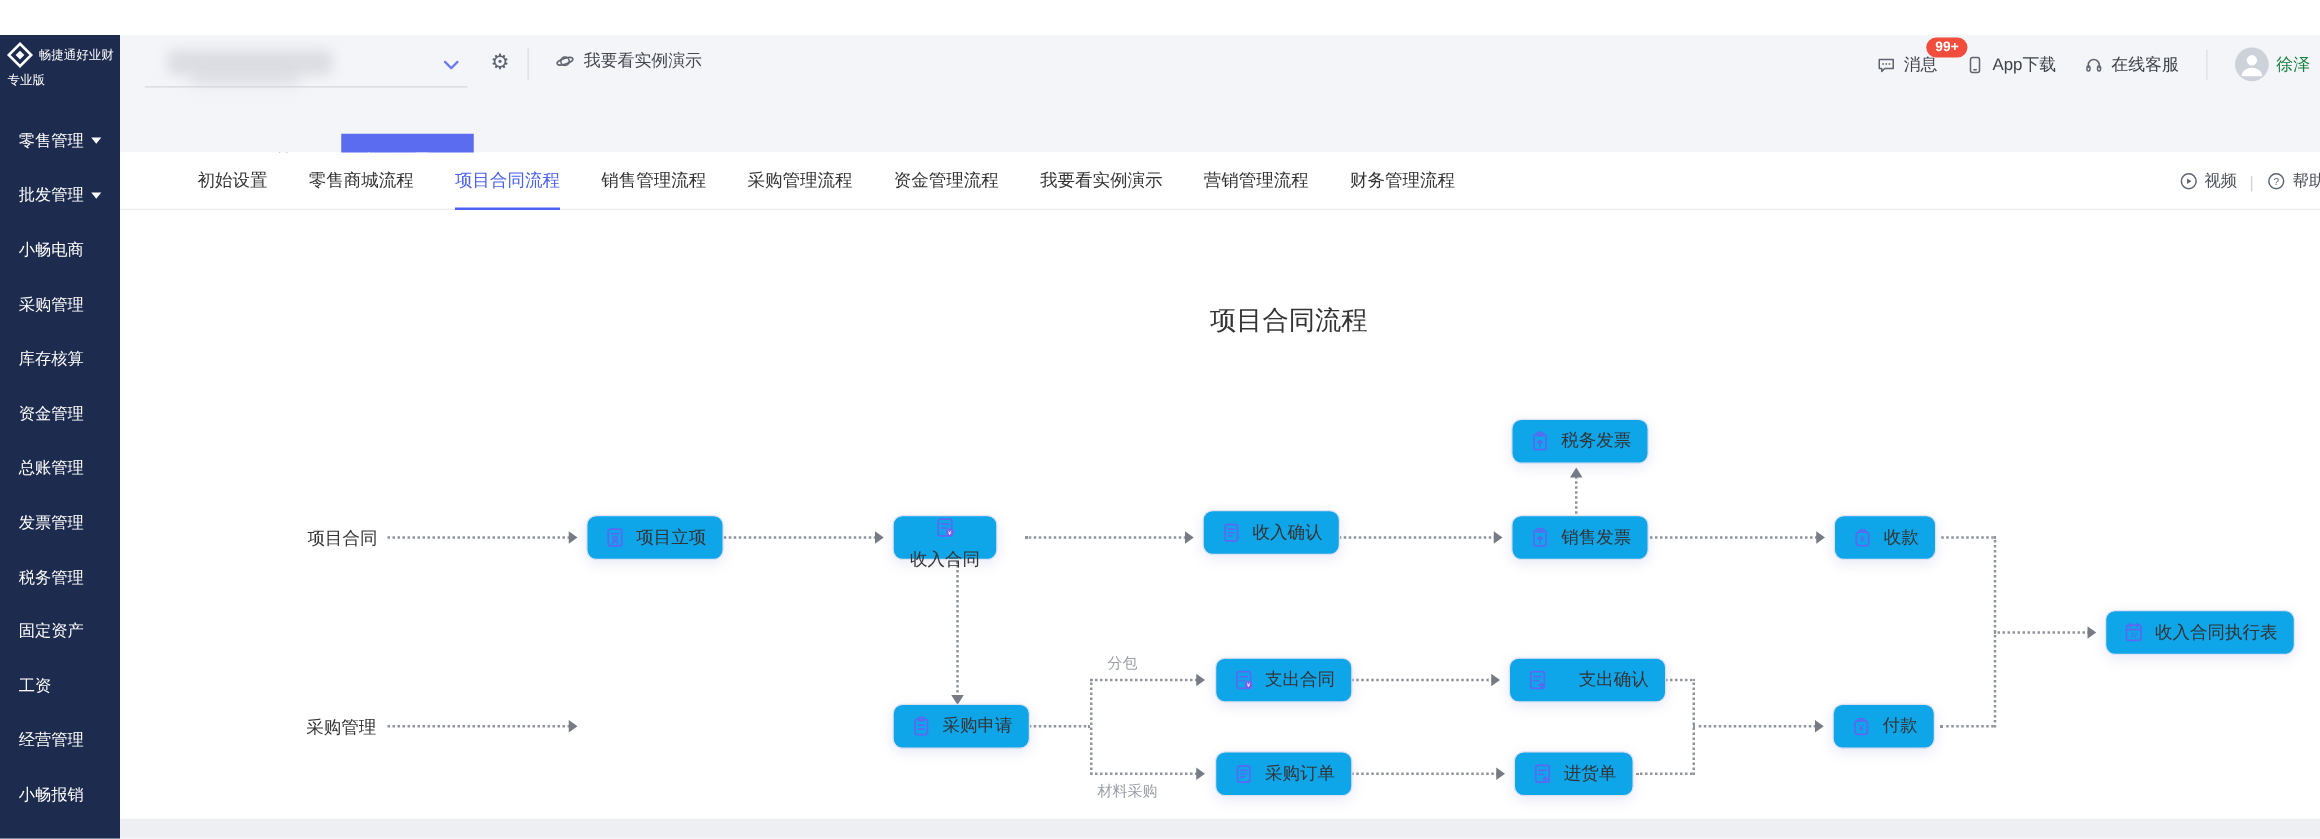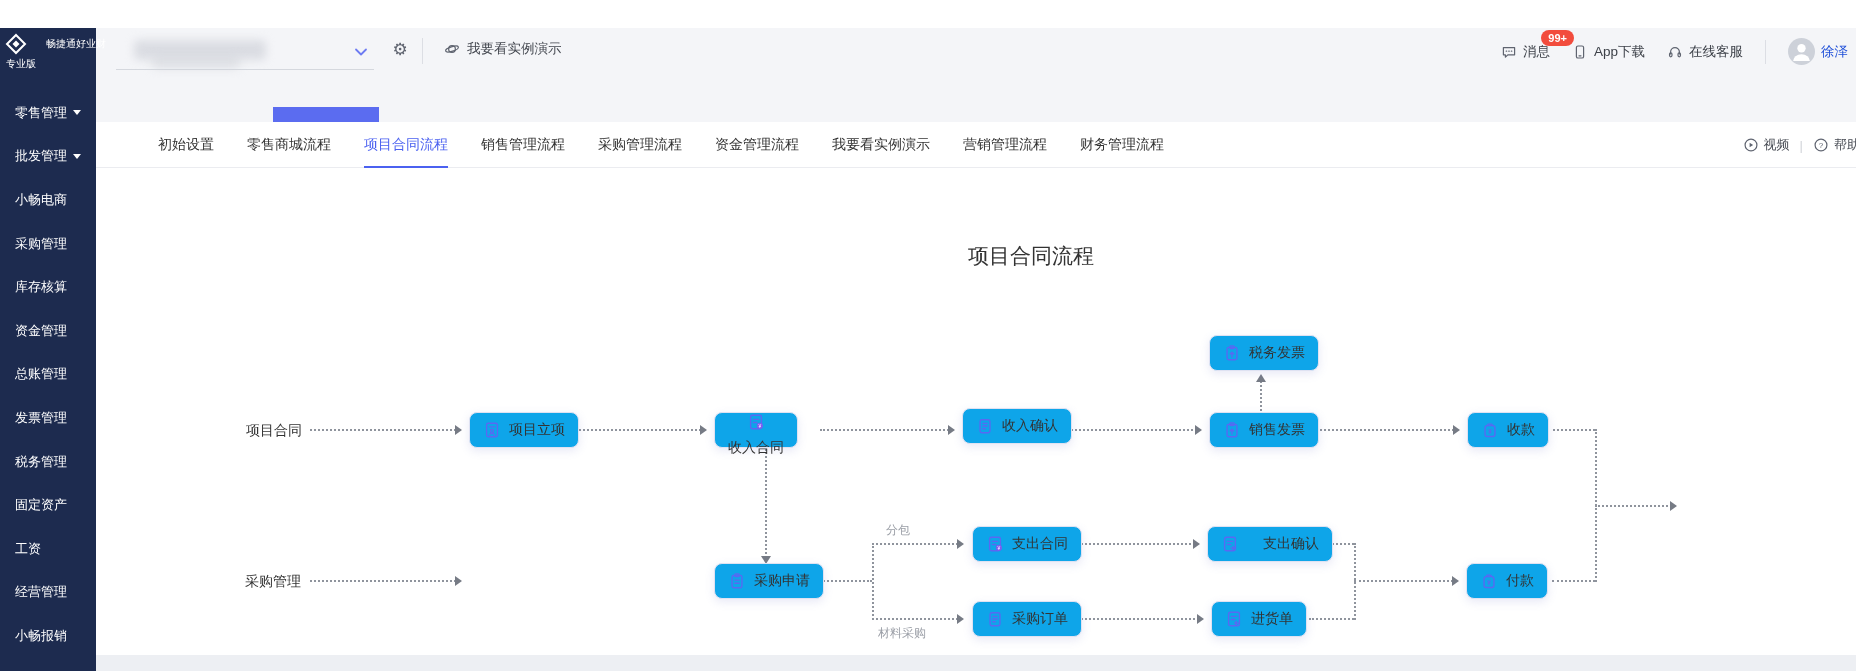--- a/index.html
+++ b/index.html
@@ -6,21 +6,21 @@
   html,body { width:1856px; height:671px; overflow:hidden; background:#fff;
     font-family:"Liberation Sans", sans-serif; }
   .app { position:relative; width:1856px; height:671px; background:#fff; }
 
   
   .topstrip { position:absolute; left:0; top:0; width:1856px; height:28px; background:#fff; }
 
   
   .sidebar { position:absolute; left:0; top:28px; width:96px; height:643px; background:#1d2b4f; z-index:5; }
   .logo-block { position:relative; height:44px; padding:4px 4px 0 4px; color:#fff; }
-  .logo-row { display:flex; align-items:center; gap:18px; }
+  .logo-row { display:flex; align-items:center; gap:3px; }
   .logo-mark { width:24px; height:24px; flex:0 0 auto; }
   .logo-title { font-size:10px; white-space:nowrap; color:#fff; letter-spacing:0; }
   .logo-sub { font-size:10px; color:#fff; margin-top:1px; padding-left:2px; }
   .side-menu { position:absolute; left:0; top:63px; width:96px; }
   .side-item { height:43.6px; display:flex; align-items:center; padding:0 10px 0 15px;
     color:#ffffff; font-size:13px; cursor:pointer; white-space:nowrap; }
   .side-item .caret { margin-left:6px; width:0; height:0; border-left:4.5px solid transparent;
     border-right:4.5px solid transparent; border-top:5px solid #fff; }
 
   
@@ -34,21 +34,21 @@
   .hgear { left:294px; font-size:17px; line-height:20px; text-align:center; }
   .hdivider { position:absolute; left:326px; top:10px; width:1px; height:26px; background:#dcdee4; }
   .hdemo { position:absolute; left:348px; top:12px; display:flex; align-items:center; gap:7px;
     font-size:13.5px; color:#42464e; cursor:pointer; }
   .header-right { position:absolute; right:8px; top:10px; display:flex; align-items:center; gap:22px; }
   .hlink { display:flex; align-items:center; gap:6px; font-size:13.5px; color:#3c4048; cursor:pointer; position:relative; }
   .badge { position:absolute; top:-13px; right:-24px; background:#f24c3d; color:#fff; font-size:11px;
     line-height:16px; padding:0 7px; border-radius:9px; font-weight:bold; }
   .vdiv2 { width:1px; height:24px; background:#dcdee4; }
   .avatar { width:27px; height:27px; border-radius:50%; background:#cdd1d9; overflow:hidden; flex:0 0 auto; }
-  .uname { font-size:13.5px; color:#1d4ed8; white-space:nowrap;text-align:center; }
+  .uname { font-size:13.5px; color:#15803d; white-space:nowrap;text-align:center; }
 
   
   .tab-home { position:absolute; left:116px; top:79px; height:43px; line-height:43px;
     font-size:13.5px; color:#333; padding:0 8px; cursor:pointer; }
   .tab-active { position:absolute; left:177px; top:79px; width:106px; height:43px; background:#5b6cf0;
     color:#fff; font-size:13px; display:flex; align-items:center; justify-content:center; gap:8px; cursor:pointer; }
   .tab-close { font-size:13px; color:rgba(255,255,255,.9); cursor:pointer; }
 
   
   .panel { position:absolute; left:96px; top:122px; width:1760px; height:533px; background:#fff; }
@@ -379,17 +379,27 @@
         <span>进货单</span>
       </div>
       <div class="node" style="left:1370px; top:395px;">
         <svg viewBox="0 0 20 20">
             <rect class="st" x="4.5" y="5.2" width="11" height="12" rx="2.5"></rect>
             <path class="st" d="M7.2 5 c0-2.4 5.6-2.4 5.6 0"></path>
             <text x="10" y="14.3" font-size="8" text-anchor="middle" fill="#5a68f2" font-weight="bold">¥</text>
           </svg>
         <span>付款</span>
       </div>
+      <div class="node" style="left:1588px; top:320px;">
+        <svg viewBox="0 0 20 20">
+            <rect class="st" x="3.5" y="3.5" width="13" height="13.5" rx="2"></rect>
+            <line class="st" x1="3.5" y1="7.5" x2="16.5" y2="7.5"></line>
+            <line class="st" x1="7" y1="2" x2="7" y2="5"></line>
+            <line class="st" x1="13" y1="2" x2="13" y2="5"></line>
+            <text x="10" y="14.8" font-size="7" text-anchor="middle" fill="#5a68f2" font-style="italic">N</text>
+          </svg>
+        <span>收入合同执行表</span>
+      </div>
     </div>
   </div>
 
   <div class="bottomstrip"></div>
 </div>
 
 </body></html>

